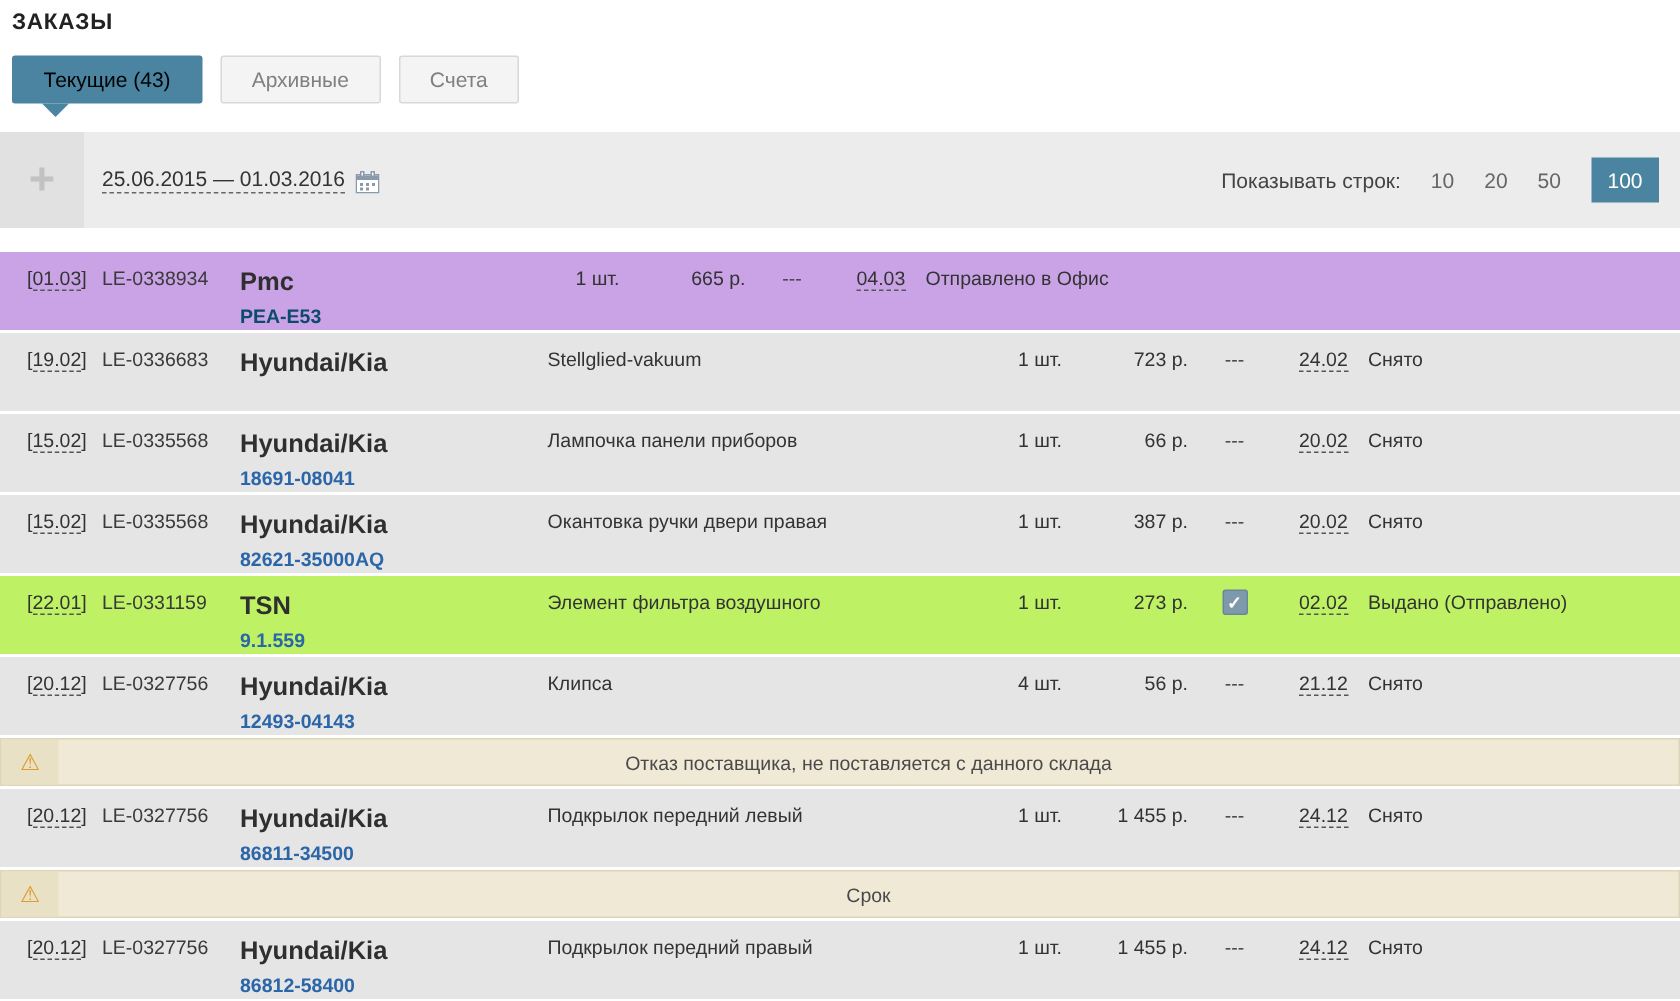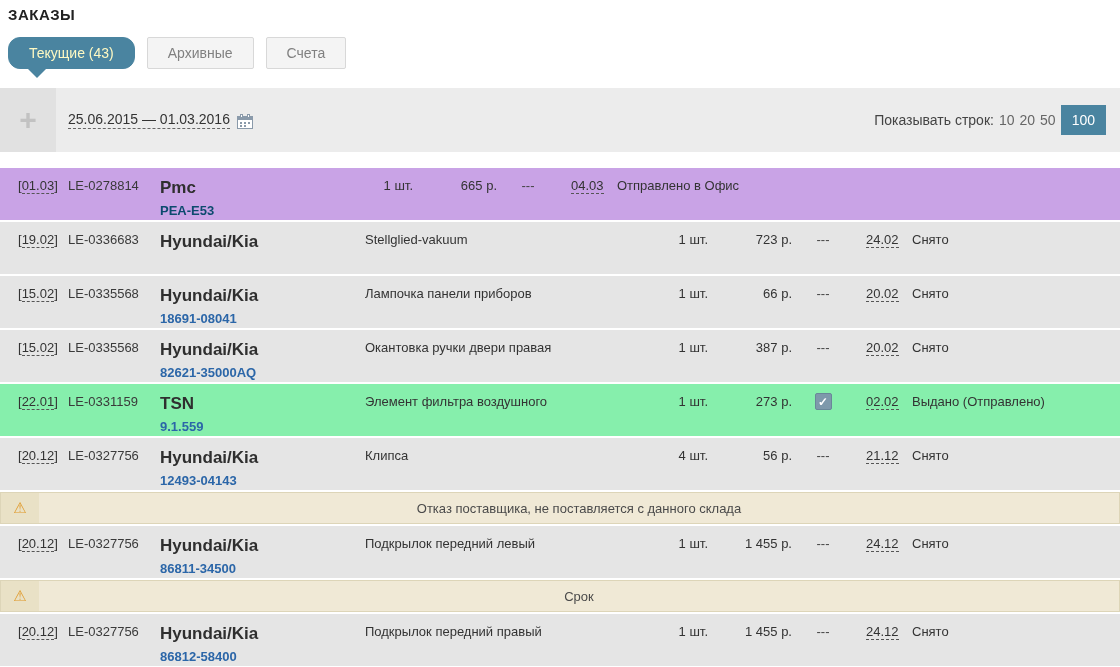--- a/index.html
+++ b/index.html
@@ -24,21 +24,21 @@
   .tab {
     height: 32px; line-height: 30px;
     padding: 0 20px;
     background: #f4f4f4;
     border: 1px solid #d8d8d8;
     color: #808080;
     font-size: 14px;
     border-radius: 2px;
     cursor: pointer;
   }
-  .tab.active { background: #4a84a0; border-color: #4a84a0; color: #fef9c3; border-radius: 12px; }
+  .tab.active { background: #4a84a0; border-color: #4a84a0; color: #000000; }
 
   .tab-arrow {
     width: 0; height: 0;
     border-left: 9px solid transparent;
     border-right: 9px solid transparent;
     border-top: 9px solid #4a84a0;
     margin-left: 28px;
   }
 
   .filterbar {
@@ -58,40 +58,40 @@
   .daterange {
     margin-left: 12px;
     font-size: 14px; color: #333;
     display: flex; align-items: center; gap: 7px;
   }
   .drtext { border-bottom: 1px dashed #666; padding-bottom: 1px; cursor: pointer; }
   .calicon { cursor: pointer; display: inline-flex; margin-top: 2px; }
 
   .rows-select {
     margin-left: auto; margin-right: 14px;
-    display: flex; align-items: center; gap: 5px;
+    display: flex; align-items: center; gap: 20px;
     font-size: 13px; color: #555;
   }
   .rows-select .lbl { color: #444; font-size: 14px; }
   .rows-select .opt { color: #666; cursor: pointer; font-size: 14px; }
   .rows-select .opt.selected { background: #4a84a0; color: #fff; padding: 7px 11px; }
 
   .table { margin-top: 16px; border-radius: 14px; }
 
   .row {
     display: flex;
     height: 52px;
     padding: 10px 10px 0 18px;
     margin-bottom: 2px;
     font-size: 13px;
     color: #333;
   }
   .v-purple   { background: #c9a3e6; }
   .v-blue     { background: #e5e5e5; }
-  .v-lavender { background: #86efac; }
+  .v-lavender { background: #bef264; }
 
   .c-date  { width: 50px; flex: none; white-space: nowrap; }
   .du { border-bottom: 1px dashed #555; cursor: pointer; }
   .c-order { width: 92px; flex: none; color: #3a3a3a; }
   .c-brand { width: 205px; flex: none; }
   .brand   { font-weight: bold; font-size: 17px; color: #2f2f2f; }
   .article { font-weight: bold; font-size: 13px; color: #2b66a8; margin-top: 5px; cursor: pointer; }
   .article.muted { color: #0c4a6e; }
   .c-desc  { width: 295px; flex: none; padding-right: 8px; }
   .c-qty   { width: 48px;  flex: none; text-align: right; }
@@ -171,21 +171,21 @@
       <span class="opt">20</span>
       <span class="opt">50</span>
       <span class="opt selected">100</span>
     </div>
   </div>
 
   <div class="table">
 
     <div class="row v-purple">
       <div class="c-date"><span>[</span><span class="du">01.03</span><span>]</span></div>
-      <div class="c-order">LE-0278814</div>
+      <div class="c-order">LE-0338934</div>
       <div class="c-brand">
         <div class="brand">Pmc</div>
         <div class="article muted">PEA-E53</div>
       </div>
       <div class="c-qty">1 шт.</div>
       <div class="c-price">665 р.</div>
       <div class="c-flag">---</div>
       <div class="c-date2"><span class="du">04.03</span></div>
       <div class="c-status">Отправлено в Офис</div>
     </div>

